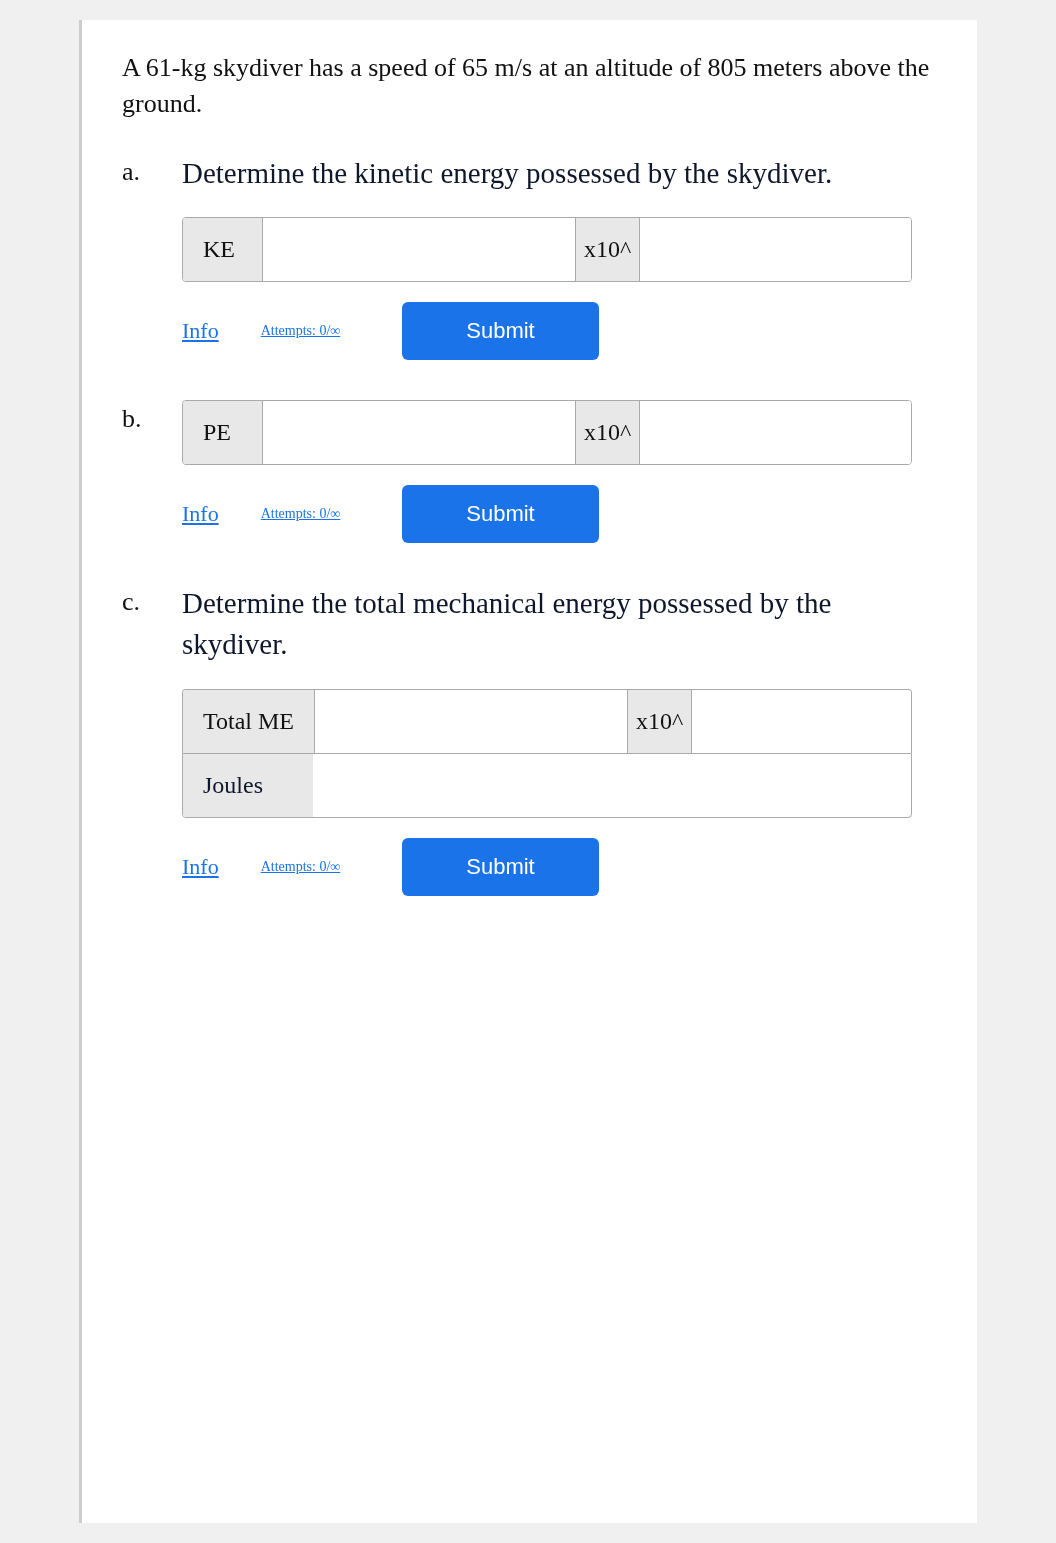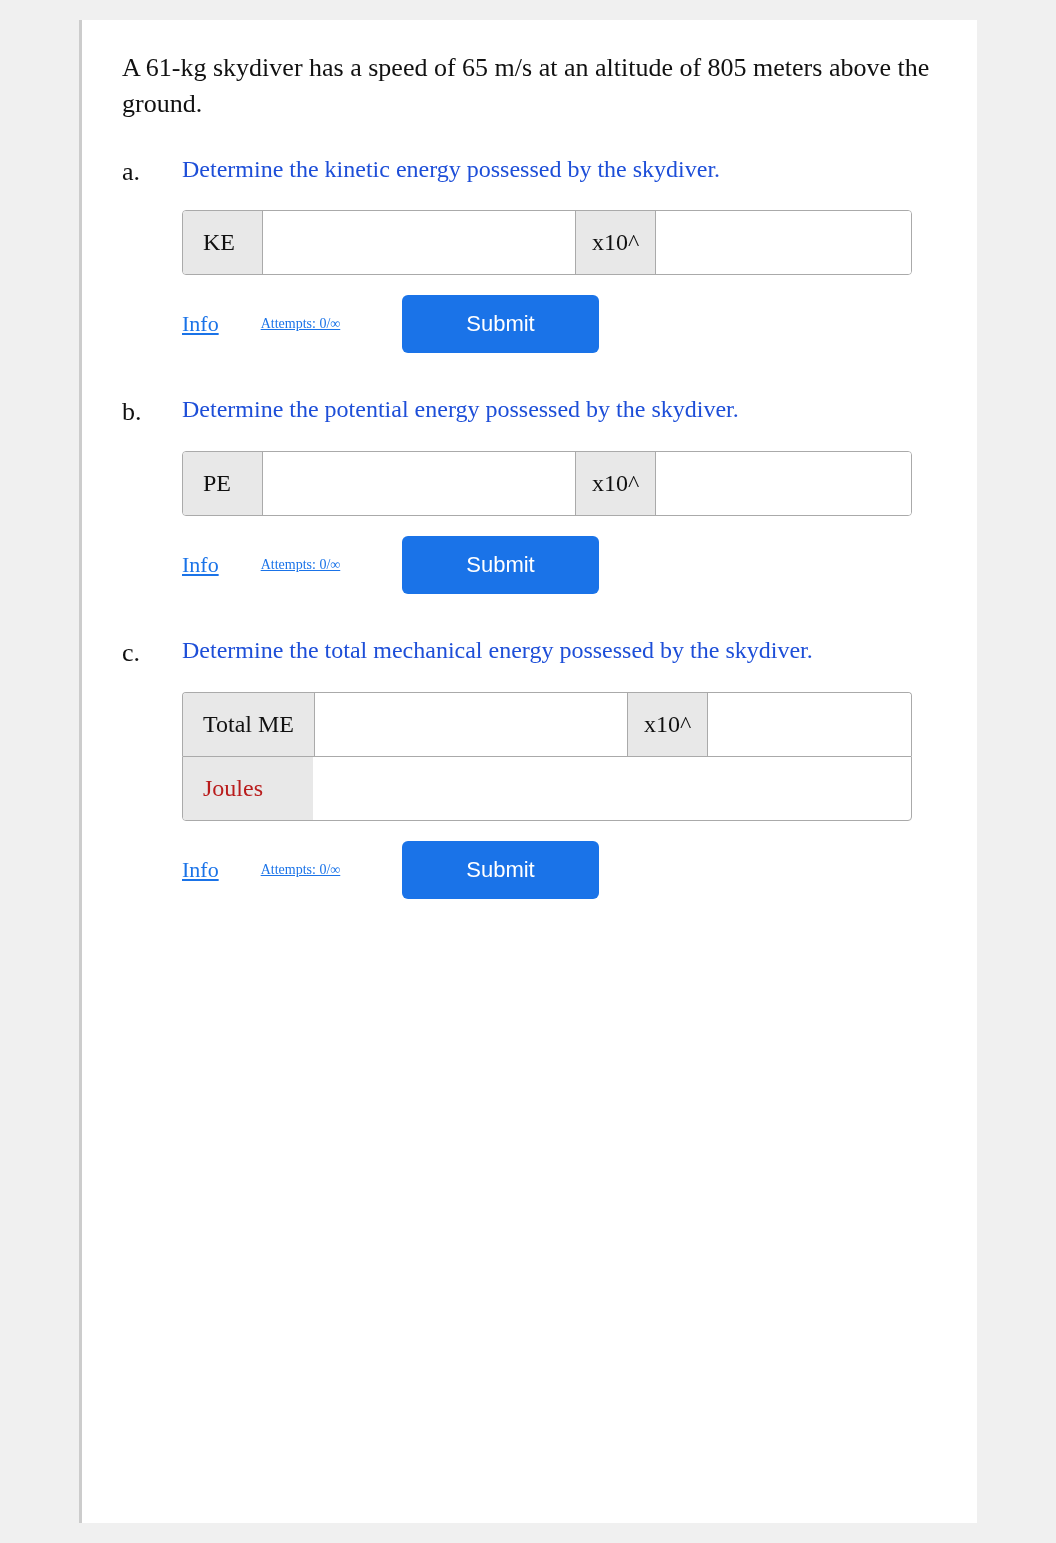--- a/index.html
+++ b/index.html
@@ -44,24 +44,24 @@
       color: #111;
       min-width: 60px;
       padding-top: 4px;
     }
 
     .part-content {
       flex: 1;
     }
 
     .part-question {
-      font-size: 24px;
+      font-size: 29px;
       line-height: 1.4;
       margin-bottom: 24px;
-      color: #1d4ed8;
+      color: #0f172a;
     }
 
     .answer-row {
       display: flex;
       flex-direction: row;
       align-items: stretch;
       border: 1px solid #aaa;
       border-radius: 4px;
       overflow: hidden;
       margin-bottom: 20px;
@@ -87,21 +87,21 @@
       flex: 1;
       border: none;
       padding: 18px 12px;
       font-size: 22px;
       outline: none;
       border-right: 1px solid #aaa;
     }
 
     .exponent-label {
       background-color: #e8e8e8;
-      padding: 18px 16px;
+      padding: 18px 8px;
       font-size: 24px;
       color: #111;
       border-right: 1px solid #aaa;
       display: flex;
       align-items: center;
       white-space: nowrap;
     }
 
     .exponent-input {
       flex: 1;
@@ -165,21 +165,21 @@
       align-items: stretch;
       border: 1px solid #aaa;
       border-radius: 0 0 4px 4px;
       overflow: hidden;
     }
 
     .answer-label-c-bottom {
       background-color: #e8e8e8;
       padding: 18px 20px;
       font-size: 24px;
-      color: #b91c1c;
+      color: #0f172a;
       display: flex;
       align-items: center;
       min-width: 130px;
       text-align: right;
     }
   </style>
 </head>
 <body>
 
 <div class="page-container">
@@ -201,21 +201,20 @@
         <a class="info-link" href="#">Info</a>
         <a class="attempts-link" href="#">Attempts: 0/∞</a>
         <button class="submit-button">Submit</button>
       </div>
     </div>
   </div>
 
   <div class="part">
     <div class="part-label">b.</div>
     <div class="part-content">
-      <div class="part-question">Determine the potential energy possessed by the skydiver.</div>
       <div class="answer-row">
         <div class="answer-label">PE</div>
         <input class="answer-input" type="text" style="">
         <div class="exponent-label">x10^</div>
         <input class="exponent-input" type="text" style="">
 
       </div>
       <div class="controls-row">
         <a class="info-link" href="#">Info</a>
         <a class="attempts-link" href="#">Attempts: 0/∞</a>

